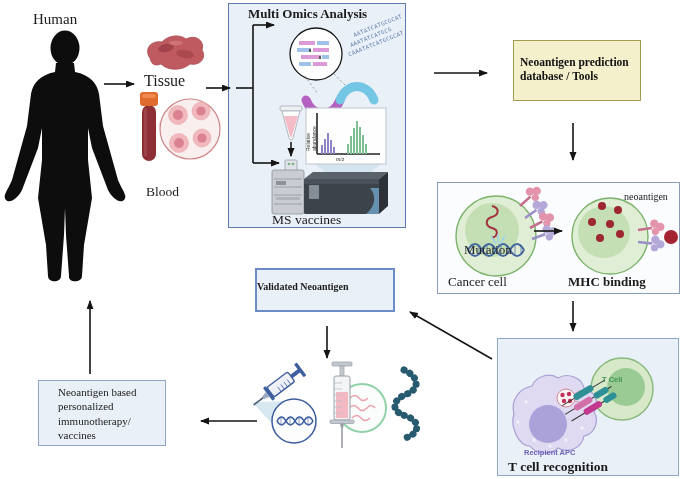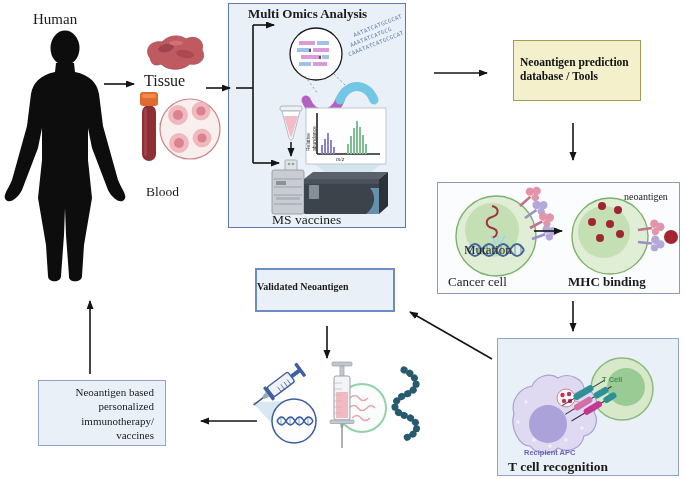--- a/index.html
+++ b/index.html
@@ -354,20 +354,20 @@
 
   <div class="lbl bold" style="left:602px;top:344px;width:42px;font-size:7.5px;color:#3f9354;font-family:'Liberation Sans',sans-serif;margin-top:32px;">T Cell</div>
 
   <div class="lbl bold" style="left:524px;top:449px;width:72px;font-size:7.5px;color:#6a62b8;font-family:'Liberation Sans',sans-serif;">Recipient APC</div>
 
   <div class="lbl bold" style="left:508px;top:459px;width:160px;font-size:13.5px;">T cell recognition</div>
 
   <div class="lbl bold" style="left:257px;top:281px;width:136px;font-size:10px;">Validated Neoantigen</div>
 
 
-  <div style="position:absolute;left:38px;top:385px;width:116px;font-size:11px;line-height:1.3;text-align:right;">
+  <div style="position:absolute;left:38px;top:385px;width:116px;font-size:11px;line-height:1.3;text-align:left;padding-left:20px;">
     <div>Neoantigen based</div>
     <div>personalized</div>
     <div>immunotherapy/</div>
     <div>vaccines</div>
   </div>
 
 </div>
 
 </body></html>

